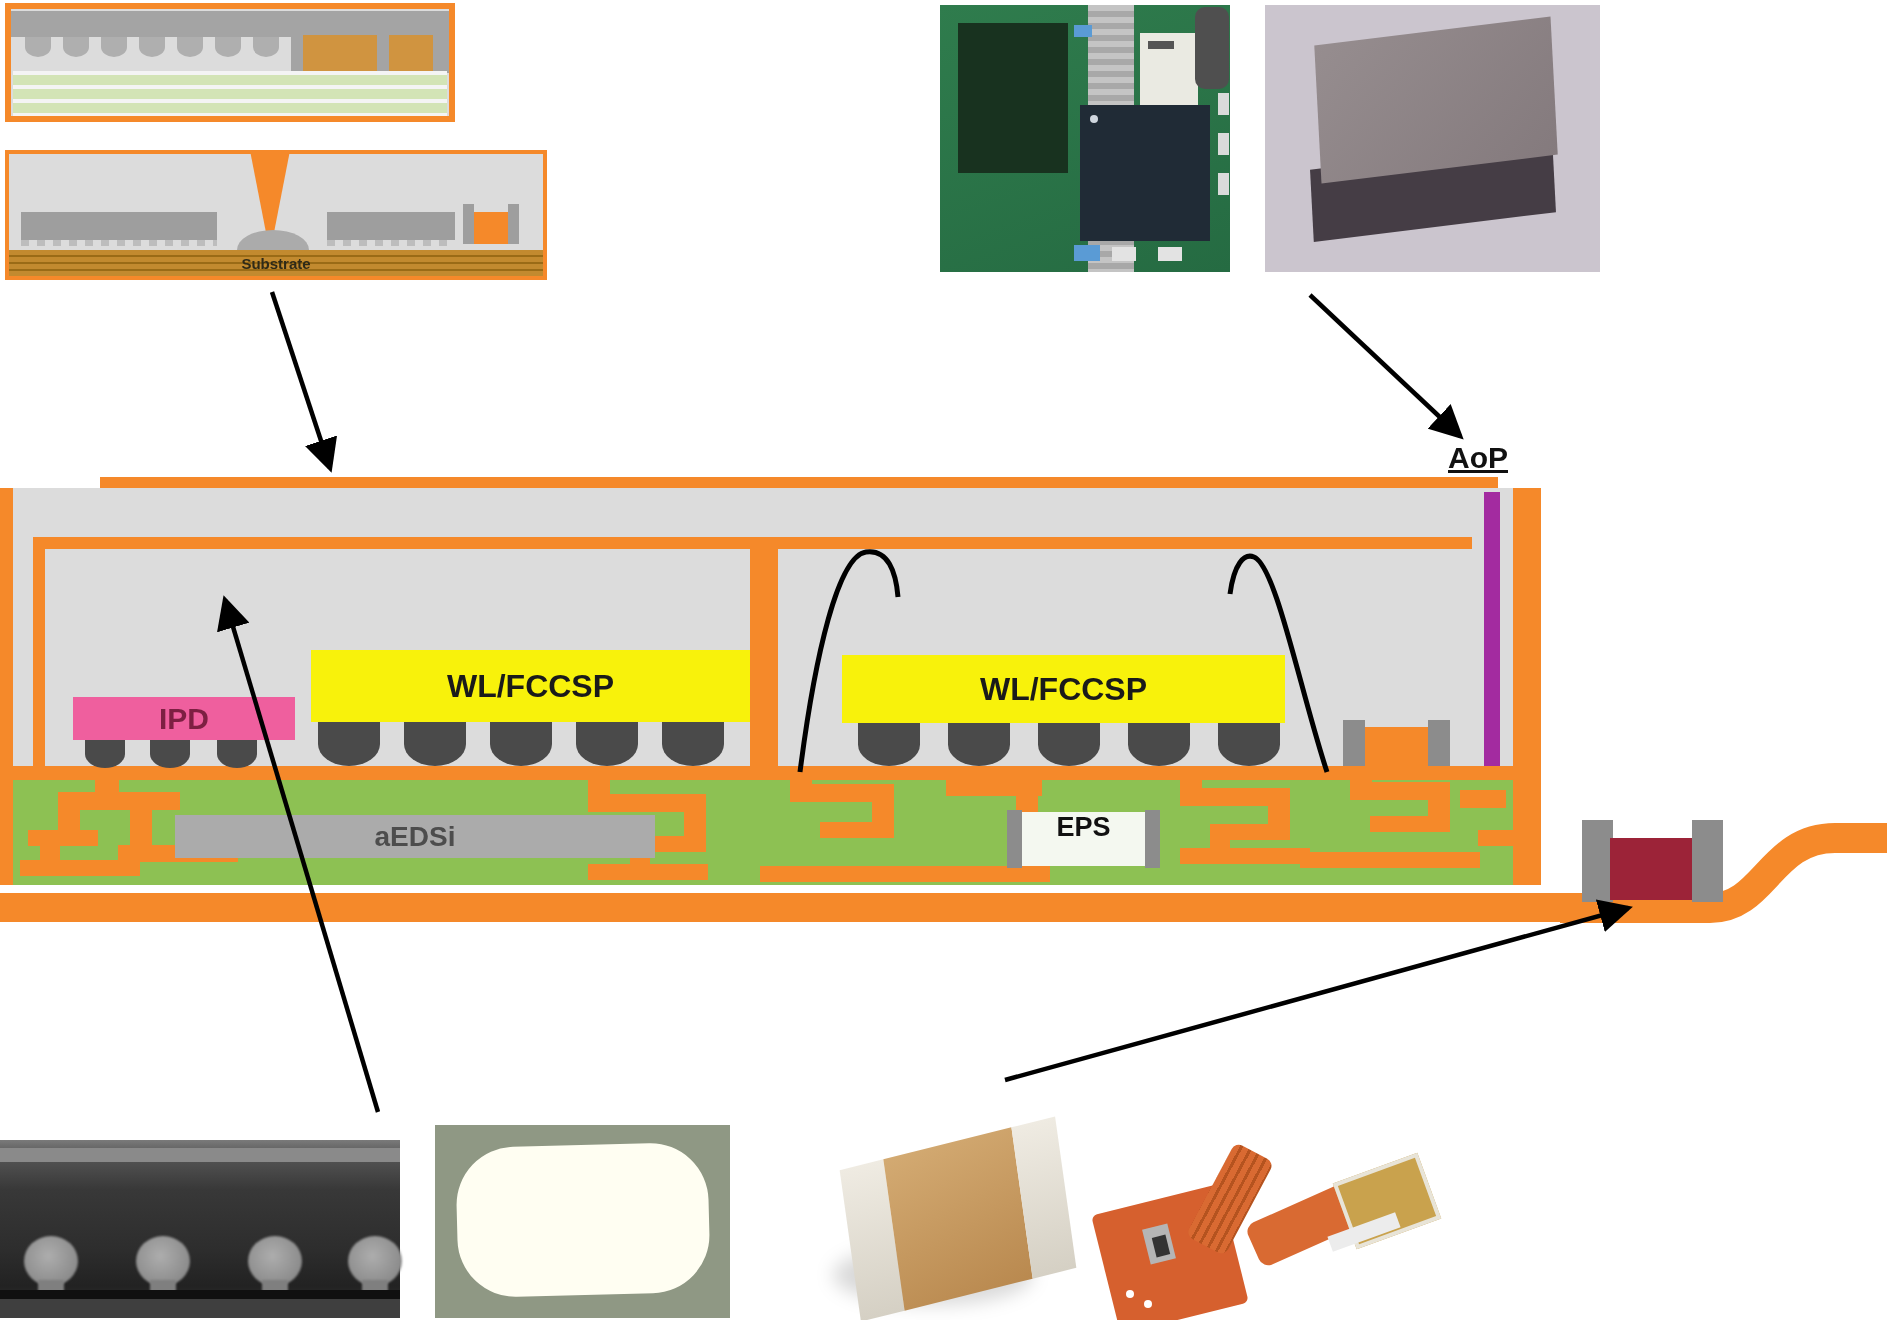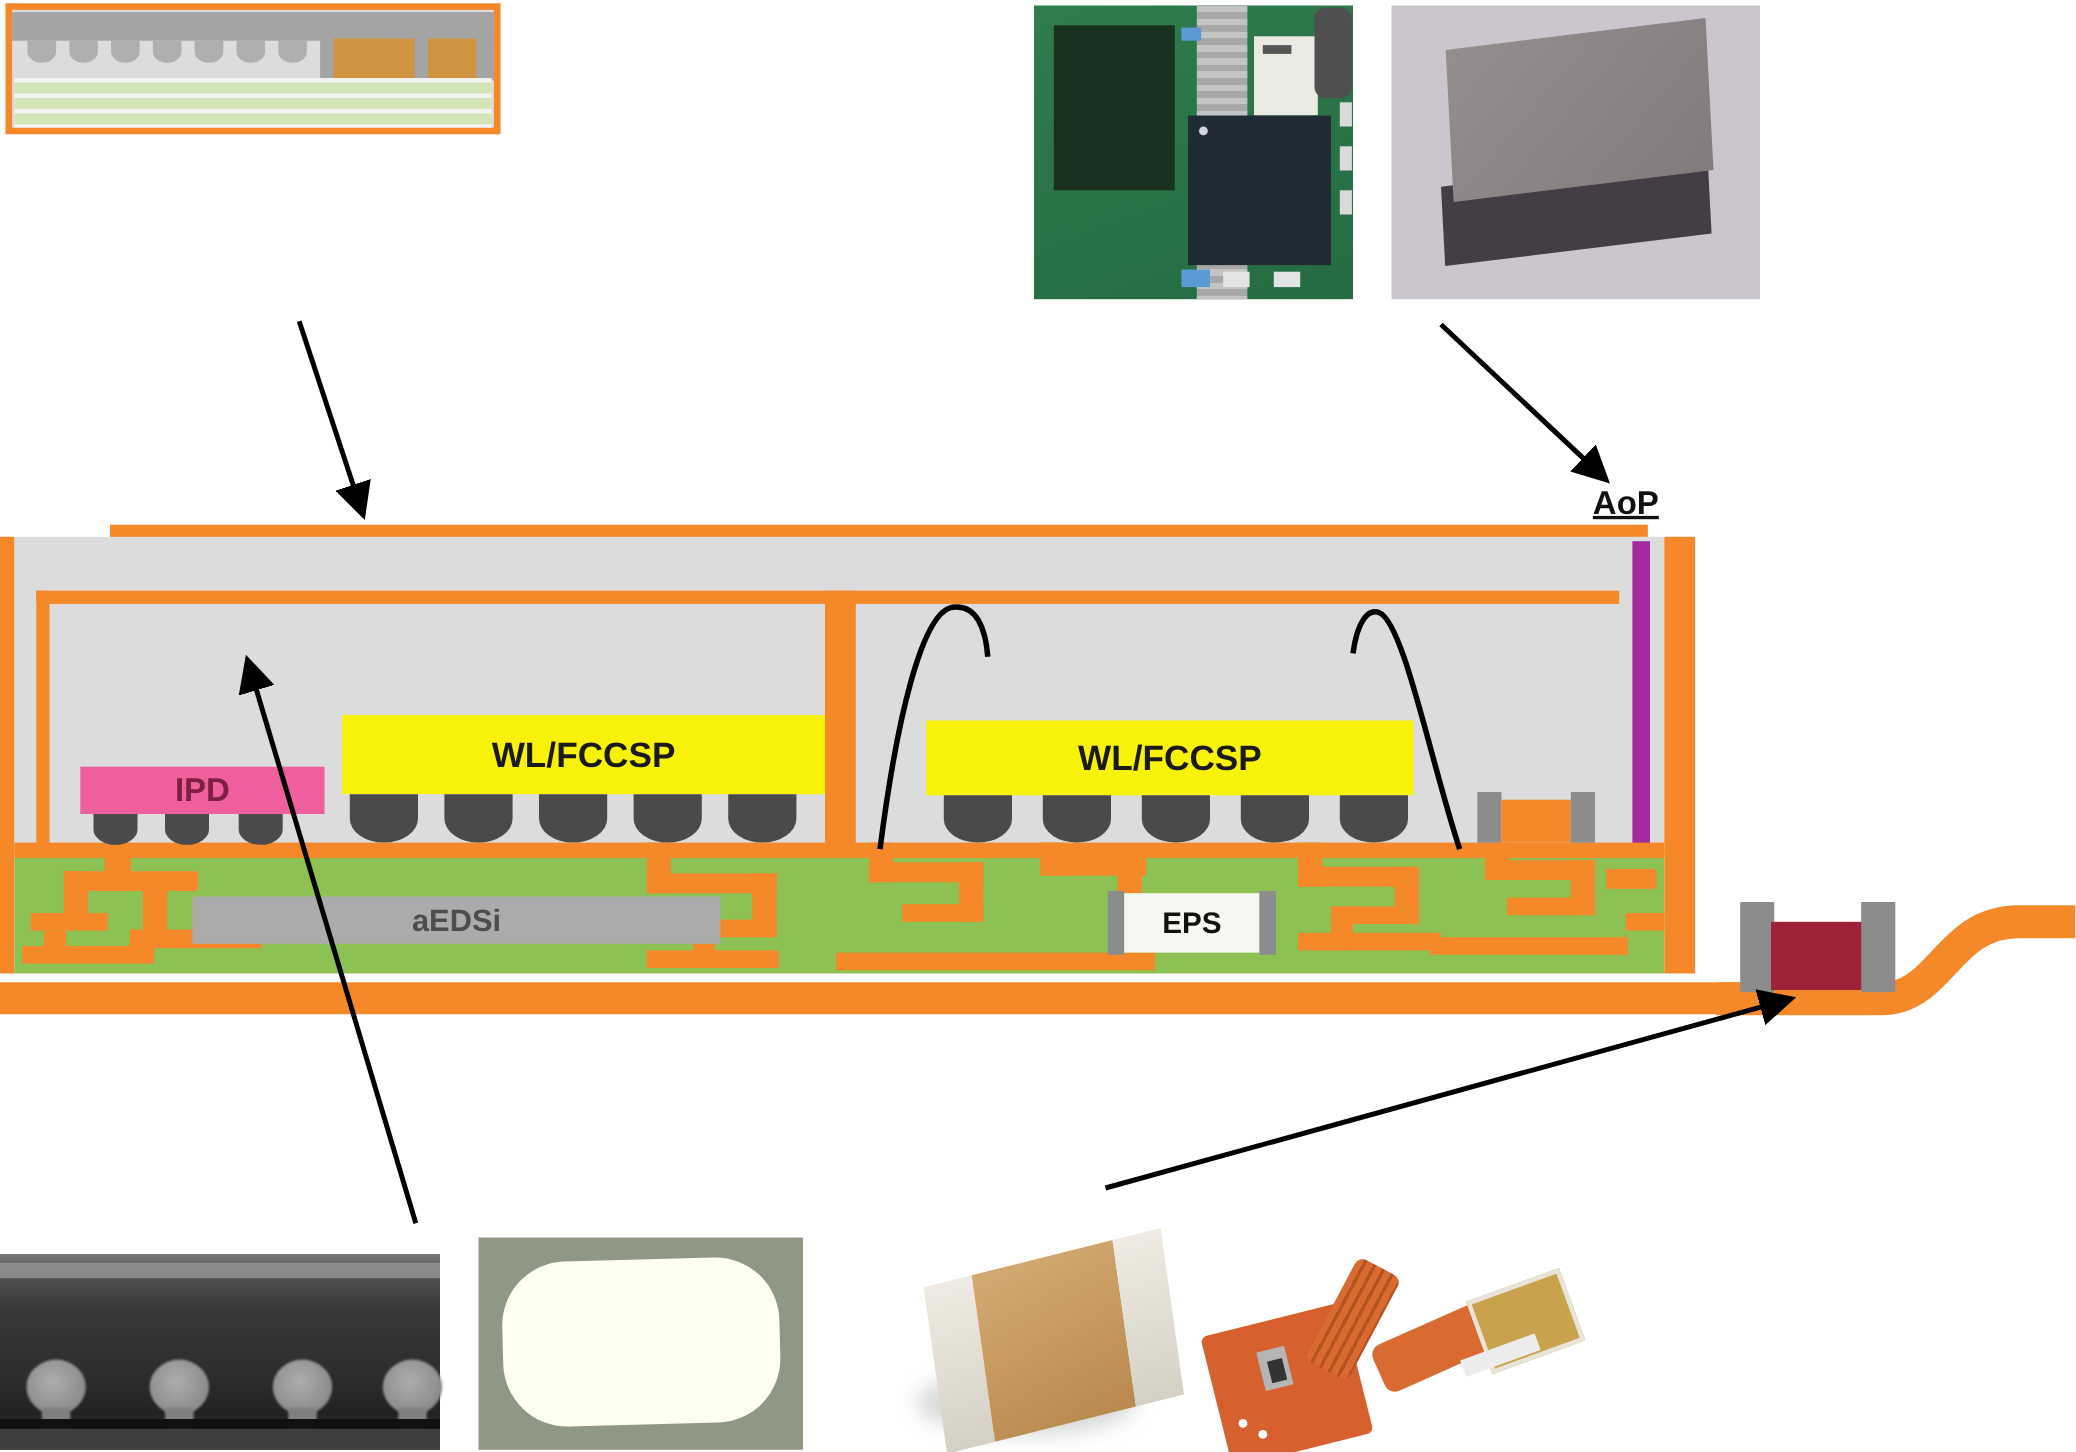--- a/index.html
+++ b/index.html
@@ -28,21 +28,21 @@
   #wl-left{left:311px;top:650px;width:439px;height:72px;}
   #wl-right{left:842px;top:655px;width:443px;height:68px;}
   #memory-die{left:887px;top:597px;width:355px;height:60px;background:var(--blue);
        display:flex;align-items:center;justify-content:center;
        font-size:30px;font-weight:bold;color:var(--memory_text);}
   #aedsi{left:175px;top:815px;width:480px;height:43px;background:var(--aedsi_gray);
        display:flex;align-items:center;justify-content:center;
        font-size:28px;font-weight:bold;color:var(--aedsi_text);}
   #eps{left:1007px;top:810px;width:153px;height:58px;display:flex;}
   #eps .cap{width:15px;height:100%;background:var(--cap_gray);}
-  #eps .body{flex:1;background:#F4F8F0;display:flex;align-items:center;justify-content:center;
+  #eps .body{flex:1;background:#F4F8F0;display:flex;justify-content:center;
        font-size:27px;font-weight:bold;color:#111;margin:2px 0;}
   #smd{left:1343px;top:720px;width:107px;height:46px;}
   #smd .cap{position:absolute;top:0;width:22px;height:46px;background:var(--cap_gray);}
   #smd .body{position:absolute;left:22px;top:7px;width:63px;height:39px;background:var(--orange);}
   #flex-bar{left:0;top:893px;width:1600px;height:29px;}
   #red-comp{left:1582px;top:820px;width:141px;height:82px;}
   #red-comp .cap{position:absolute;top:0;width:31px;height:82px;background:var(--cap_gray);}
   #red-comp .body{position:absolute;left:28px;top:18px;width:86px;height:62px;background:var(--maroon);}
   #aop-label{left:1448px;top:441px;font-size:30px;font-weight:600;color:#111;}
   
@@ -224,20 +224,36 @@
       </div>
     <div class="tanback"></div>
     <div class="tan1"></div>
     <div class="tan2"></div>
     <div class="greenback"></div>
     <div class="gstrip" style="top:66px"></div>
     <div class="gstrip" style="top:80px"></div>
     <div class="gstrip" style="top:94px"></div>
   </div>
 
+  <div class="abs" id="diagB">
+    <div class="die" style="left:12px;width:196px"></div>
+    <div class="die" style="left:318px;width:128px"></div>
+    <div class="dash" style="left:12px;width:196px"></div>
+    <div class="dash" style="left:318px;width:128px"></div>
+    <div class="cone"></div>
+    <div class="dome"></div>
+    <div class="comp">
+      <div class="cc" style="left:0"></div>
+      <div class="co"></div>
+      <div class="cc" style="left:45px"></div>
+    </div>
+    <div class="subband">
+      <span>Substrate</span>
+    </div>
+  </div>
 
   <div class="abs" id="pcb-photo">
     <div style="left:18px;top:18px;width:110px;height:150px;background:#18321F"></div>
     <div style="left:148px;top:0;width:46px;height:267px;background:repeating-linear-gradient(180deg,#C4C4C4 0 6px,#A8A8A8 6px 12px)"></div>
     <div style="left:200px;top:28px;width:58px;height:72px;background:#EAEAE2"></div>
     <div style="left:208px;top:36px;width:26px;height:8px;background:#555"></div>
     <div style="left:134px;top:20px;width:18px;height:12px;background:#5A9BD5"></div>
     <div style="left:255px;top:2px;width:34px;height:82px;background:#4F4F4F;border-radius:10px"></div>
     <div style="left:212px;top:108px;width:22px;height:14px;background:#DCDCDC"></div>
     <div style="left:244px;top:108px;width:22px;height:14px;background:#DCDCDC"></div>

